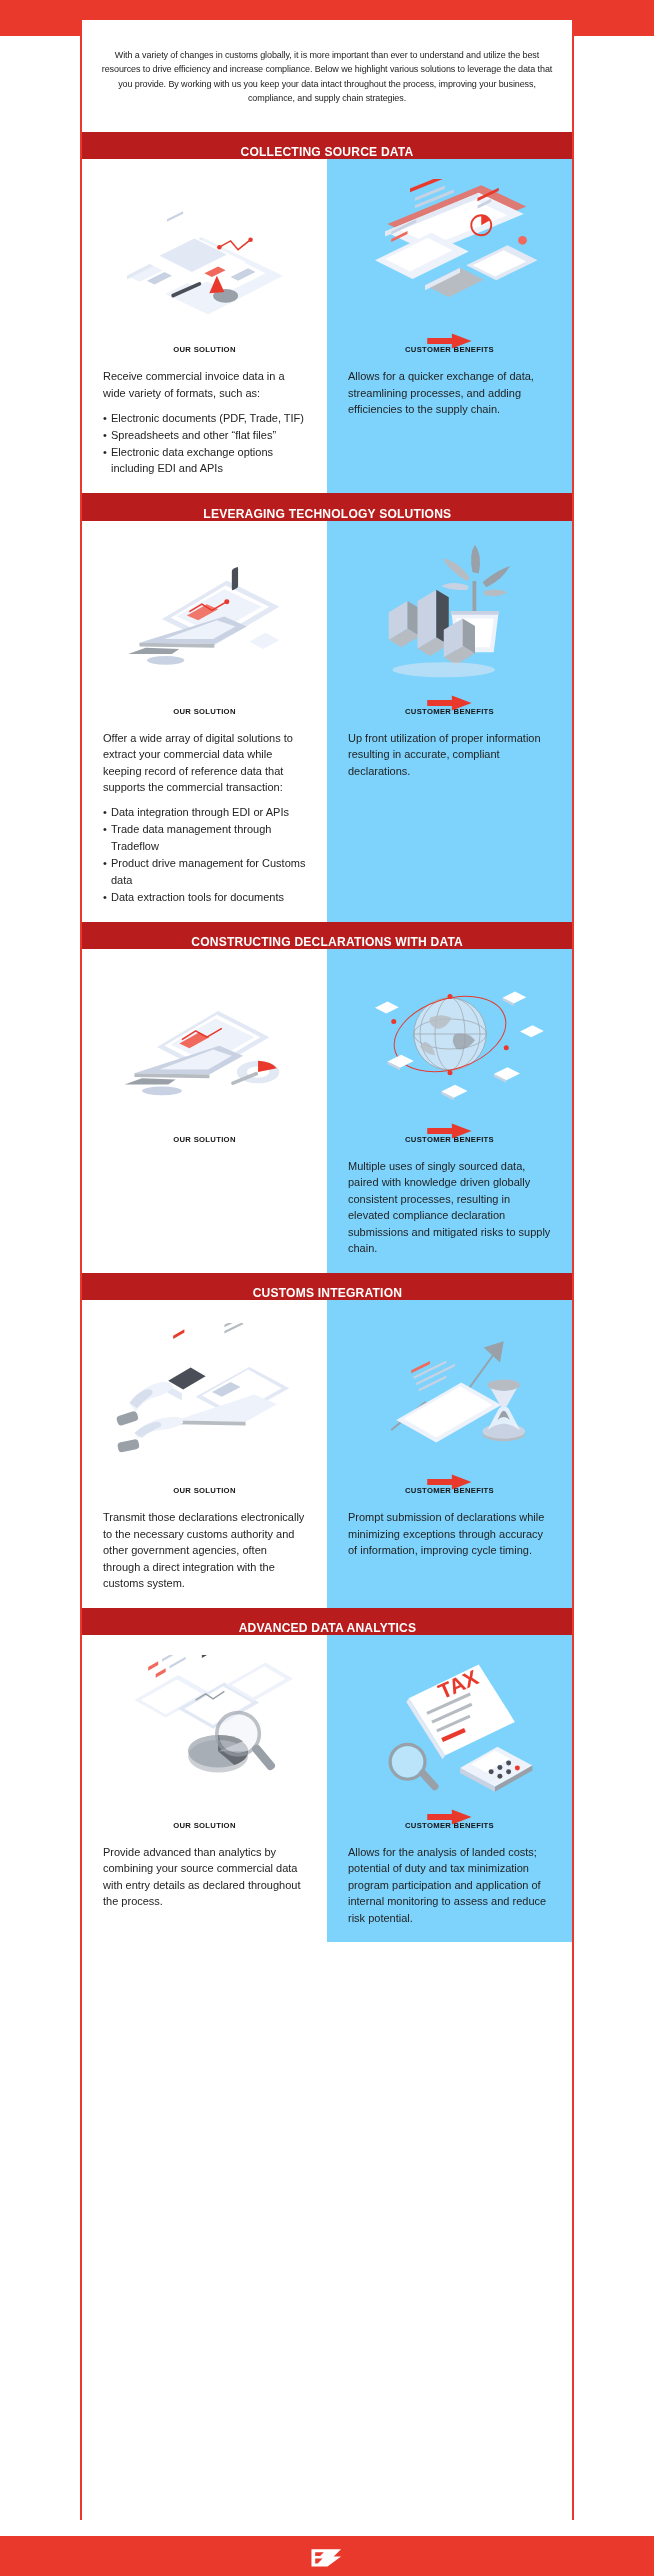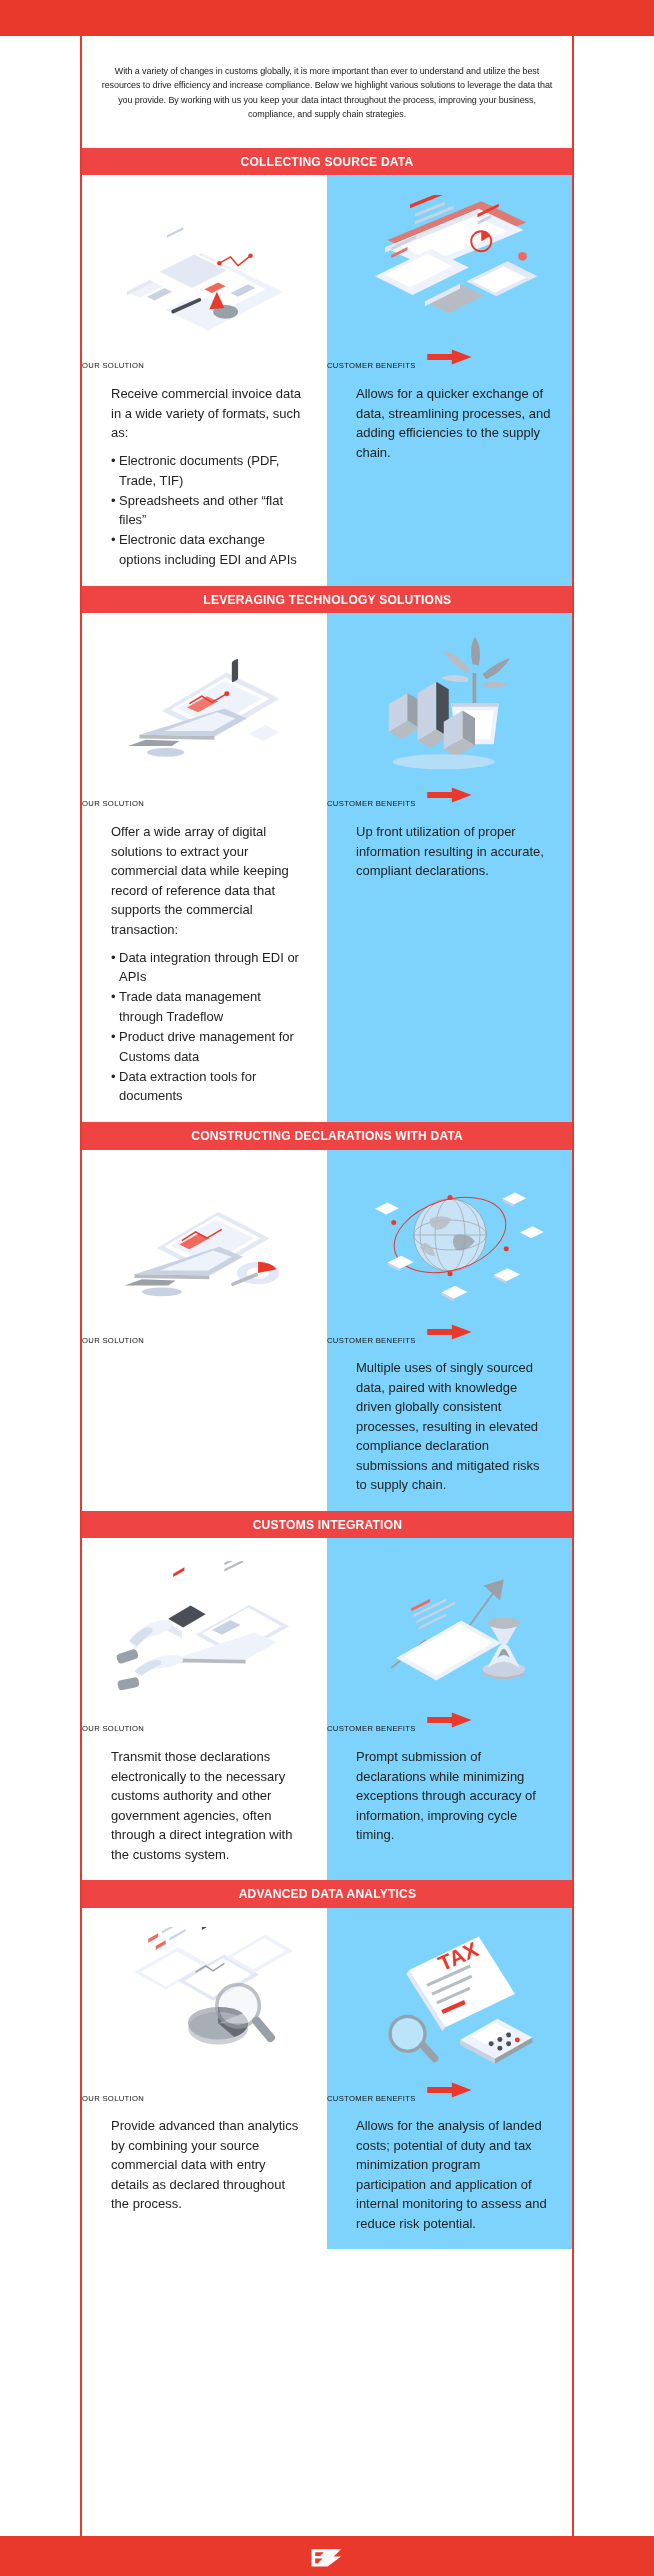--- a/index.html
+++ b/index.html
@@ -25,21 +25,21 @@
     position: absolute; left: 0; bottom: 0;
     width: 654px; height: 40px;
     background: #e8392c;
     display: flex; align-items: center; justify-content: center;
   }
   .footer-logo { width: 37px; height: 26px; }
 
   
   .column {
     position: absolute;
-    left: 80px; top: 36px;
+    left: 80px; top: 20px;
     width: 494px;
     min-height: 2500px;
     background: #ffffff;
     border-left: 2.5px solid #e8392c;
     border-right: 2.5px solid #e8392c;
   }
 
   
   .intro {
     padding: 27.5px 17.5px 26px 17.5px;
@@ -47,24 +47,24 @@
   }
   .intro p {
     font-size: 9px;
     line-height: 1.62;
     color: #1c1c1c;
     letter-spacing: -0.1px;
   }
 
   
   .section-header {
-    background: #ef4444;
+    background: #b91c1c;
     height: 27.5px;
     display: flex;
-    align-items: center;
+    align-items: flex-end;
     justify-content: center;
   }
   .section-header h2 {
     color: #ffffff;
     font-size: 13px;
     font-weight: bold;
     letter-spacing: 0.2px;
     text-transform: uppercase;
     white-space: nowrap;
     transform: scaleX(0.93);
@@ -87,34 +87,33 @@
   .art {
     height: 181px;
     display: flex;
     align-items: center;
     justify-content: center;
     padding: 8.7px 6.2px 0 6.2px;
   }
   .art svg { display: block; }
 
   .col-title {
-    text-align: left;
+    text-align: center;
     font-size: 7.7px;
-    font-weight: normal;
+    font-weight: bold;
     letter-spacing: 0.3px;
     color: #141414;
     margin: 5px 0 0 0;
   }
 
   .col-text {
     padding: 13.7px 21px 0 21px;
-    font-size: 13px;
+    font-size: 11px;
     line-height: 1.5;
     color: #232323;
-    margin-left: 8px;
   }
   .col-text p { margin-bottom: 8.7px; }
   .col-text p:last-child { margin-bottom: 0; }
   .bullets { list-style: none; }
   .bullets li {
     position: relative;
     padding-left: 8px;
     margin-bottom: 0.6px;
     line-height: 1.5;
   }

